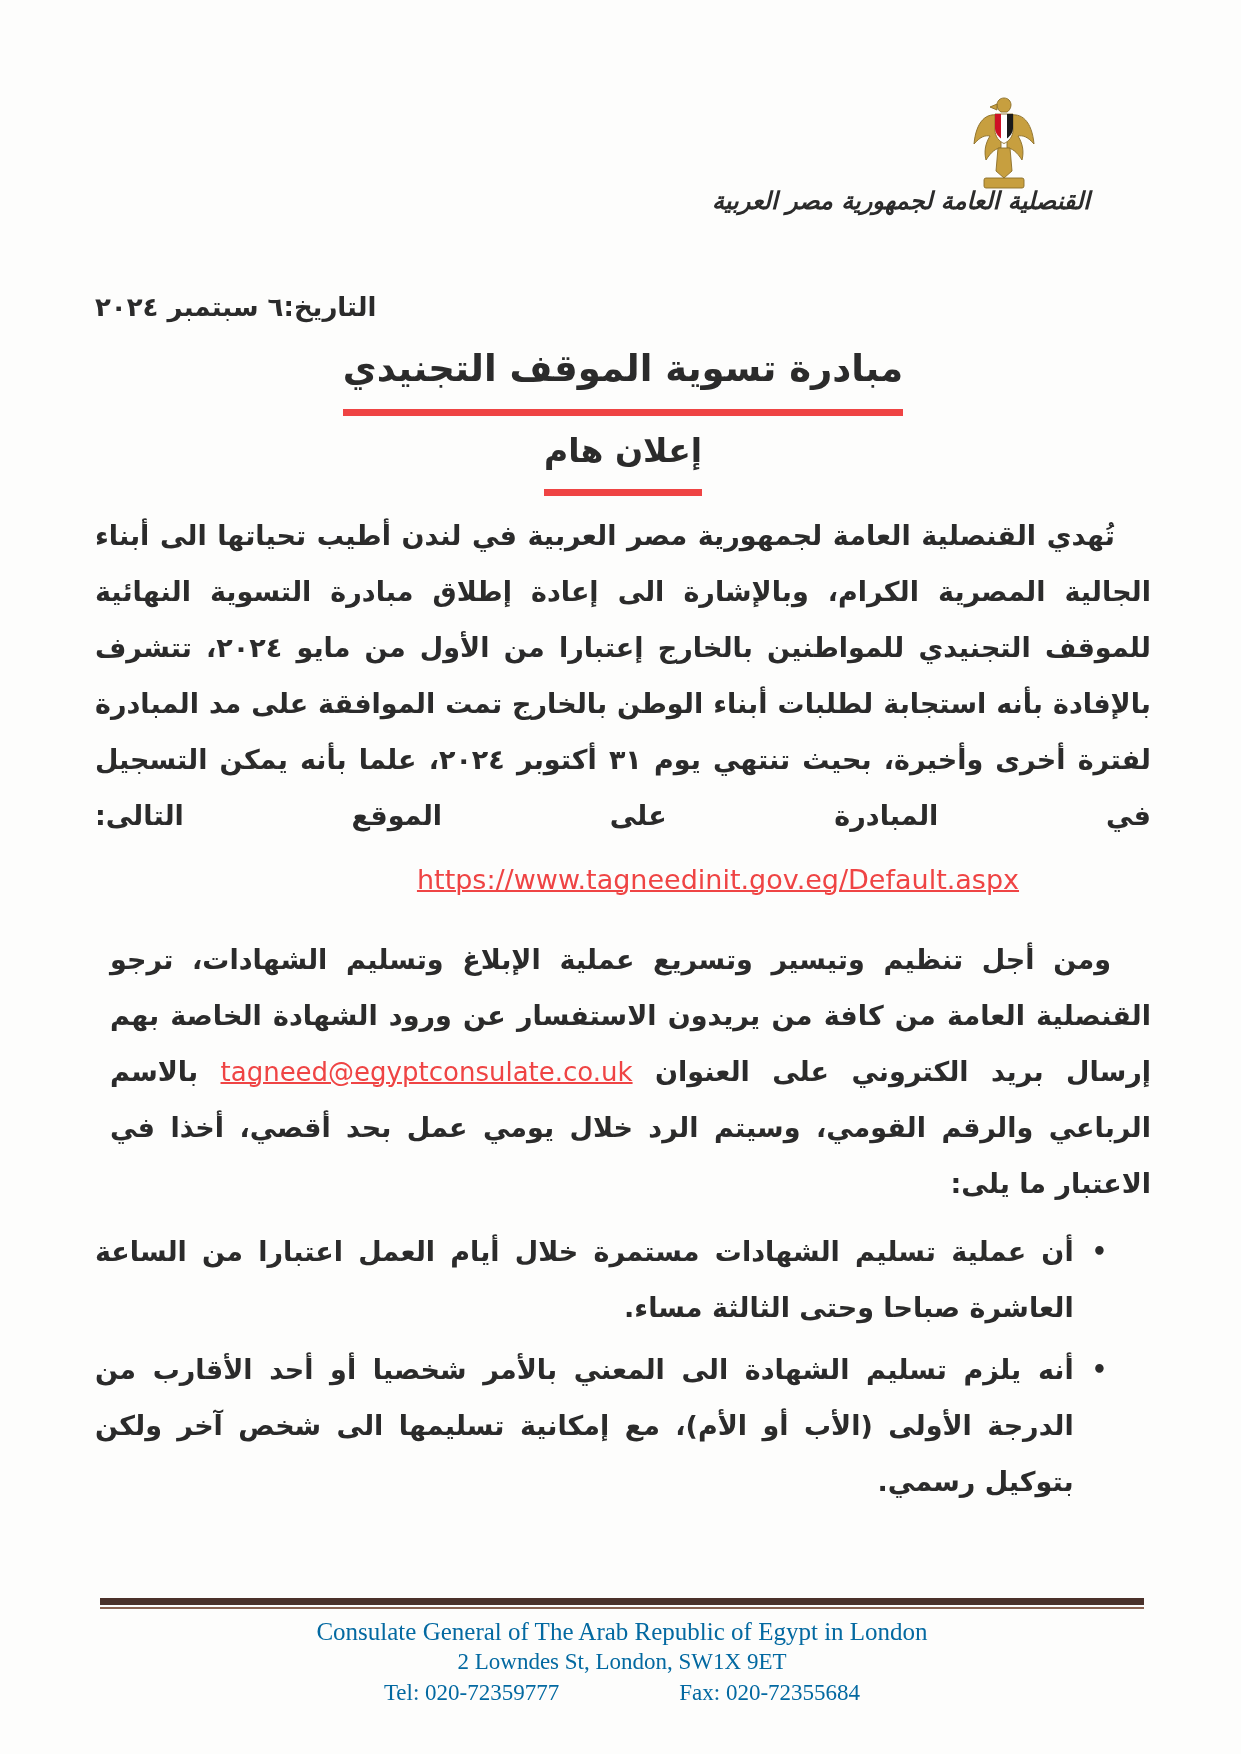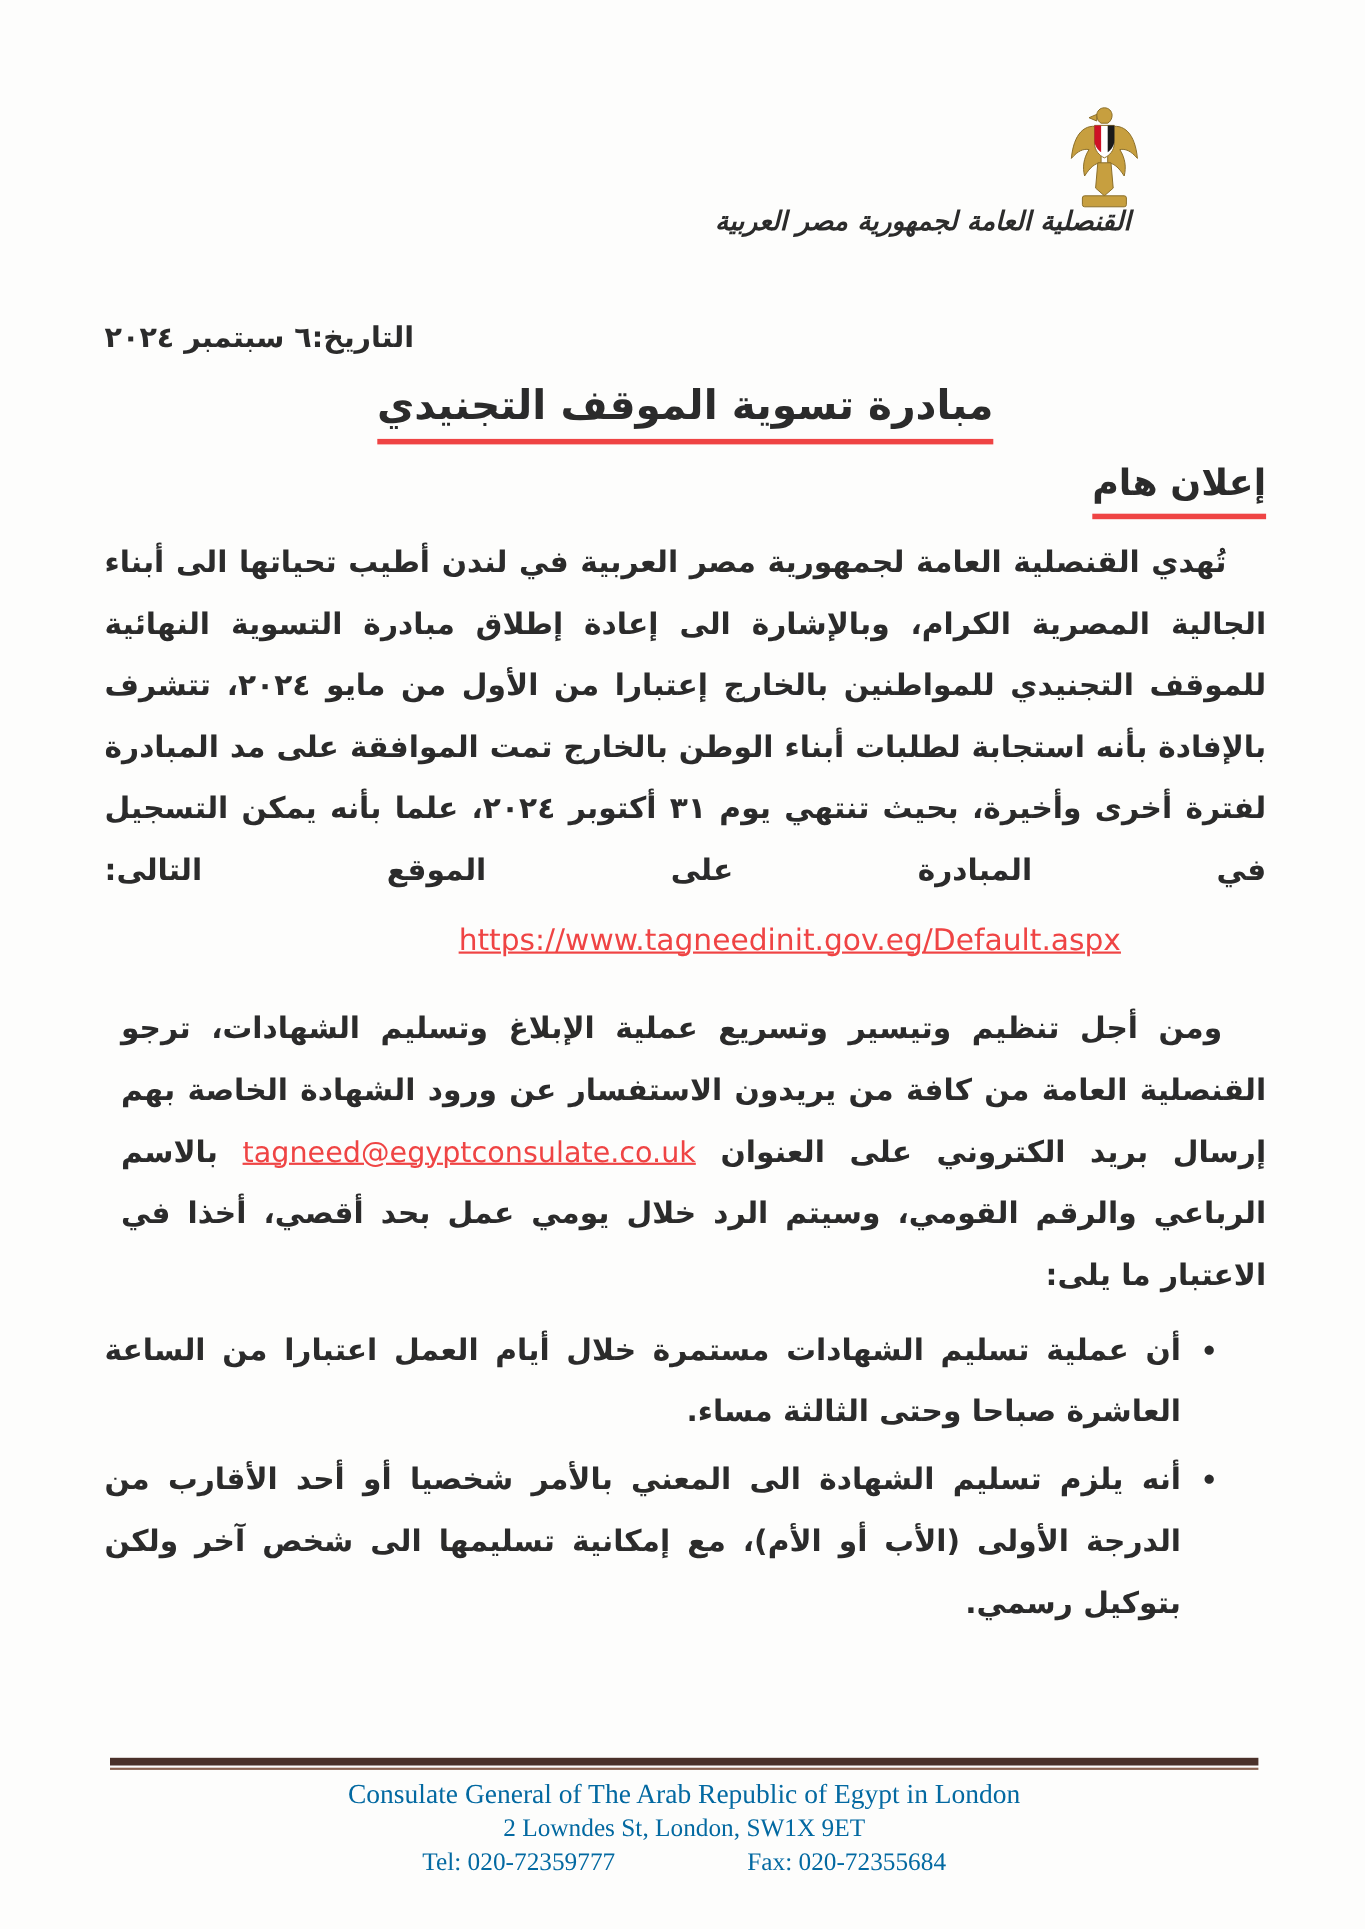--- a/index.html
+++ b/index.html
@@ -9,44 +9,44 @@
     background: #fdfdfc;
     color: #2b2b2b;
     font-family: "DejaVu Sans", sans-serif;
     overflow: hidden;
   }
 
   
   .emblem-wrap { position: absolute; left: 971px; top: 96px; }
   .org-block {
     position: absolute; left: 650px; top: 184px; width: 440px;
-    direction: rtl; text-align: left;
+    direction: rtl; text-align: right;
     font-weight: bold; font-style: italic;
     font-size: 24px; line-height: 35px;
   }
   .date-line {
     position: absolute; left: 95px; top: 292px;
     direction: rtl; font-weight: bold; font-size: 26px;
   }
 
   
   .main {
     position: absolute; left: 95px; top: 346px; width: 1056px;
     direction: rtl;
     font-weight: bold;
     font-size: 27px;
     line-height: 56px;
     text-align: justify;
   }
   .title1 { text-align: center; font-size: 37px; line-height: 1.25; margin-bottom: 14px; }
-  .title2 { font-size: 33px; line-height: 1.25; margin-bottom: 12px; }
+  .title2 { text-align: center; font-size: 33px; line-height: 1.25; margin-bottom: 12px; }
   .title-underline {
     display: inline-block;
-    border-bottom: 5px solid #ef4444;
-    padding-bottom: 7px;
+    border-bottom: 7px solid #ef4444;
+    padding-bottom: 17px;
   }
 
   .para-intro { text-indent: 36px; text-align-last: justify; margin-top: 10px; }
 
   .link-line { direction: ltr; text-align: center; padding-left: 190px; margin: 8px 0 18px 0; }
   .url-link, .email-link {
     color: #ef4444;
     font-weight: normal;
     text-decoration: underline;
     text-decoration-thickness: 2px;

